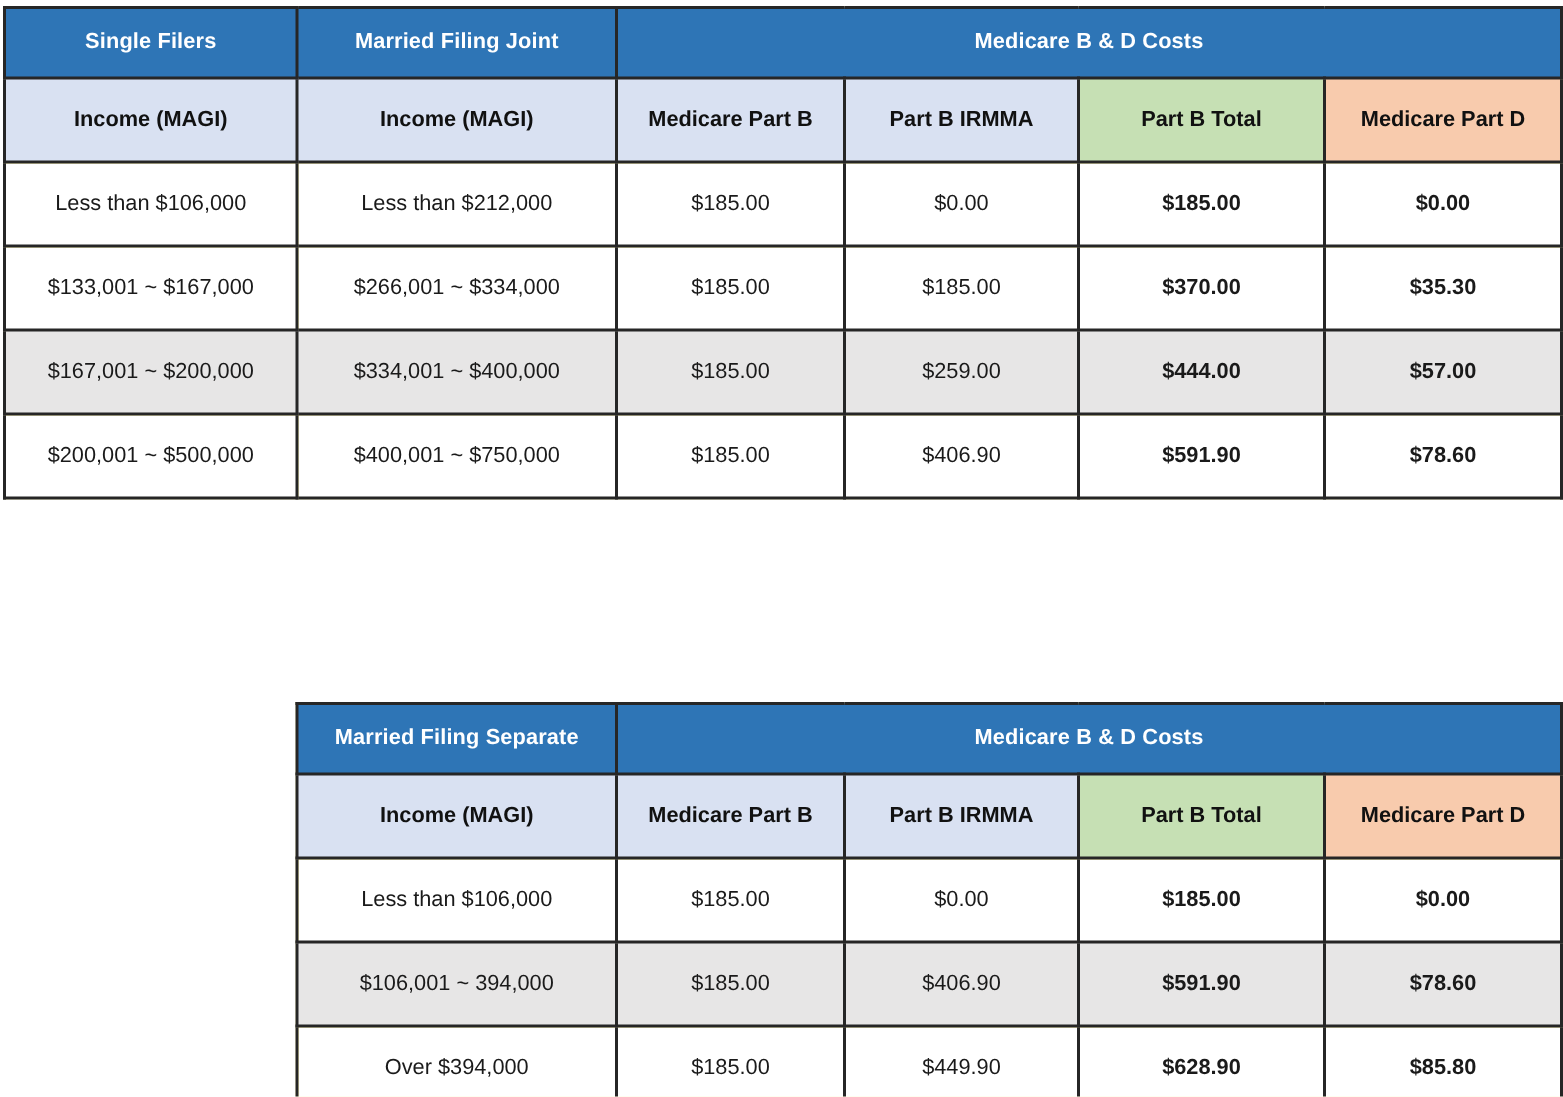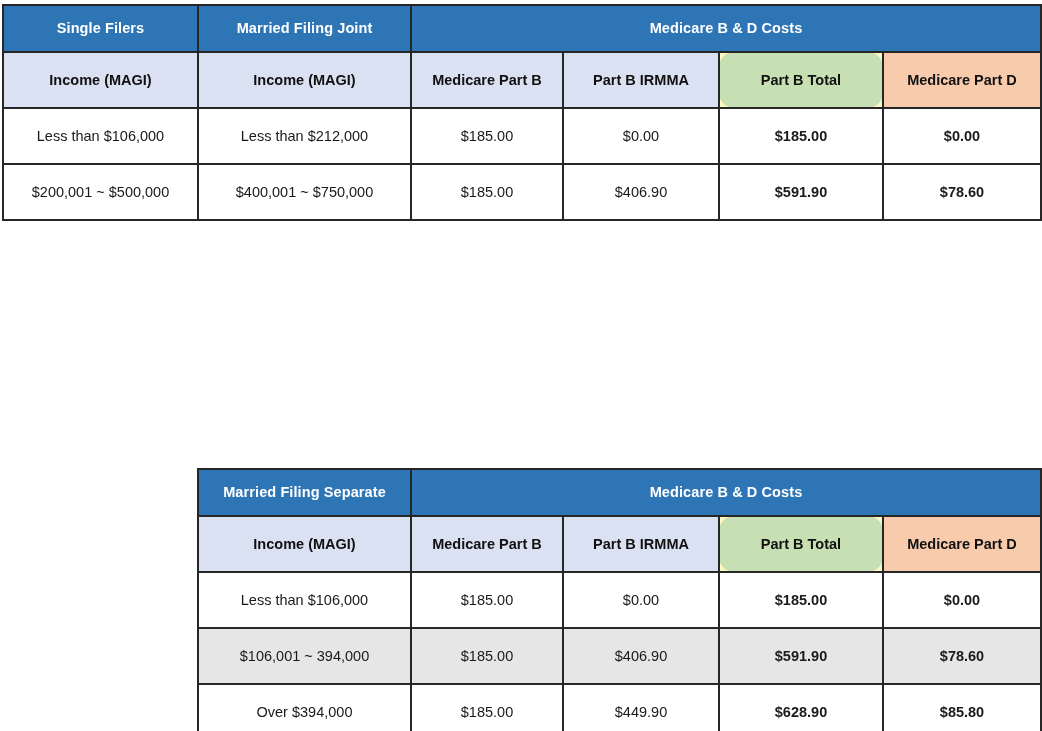--- a/index.html
+++ b/index.html
@@ -65,21 +65,21 @@
     letter-spacing: .1px;
   }
   tr.col-head th {
     background: #d9e1f2;
     color: #111111;
     font-weight: bold;
     font-size: 14.5px;
     height: 54px;
     margin-top: 48px;
   }
-  tr.col-head th.accent-green  { background: #c6e0b4; border-radius: 15px; }
+  tr.col-head th.accent-green  { background: #c6e0b4; }
   tr.col-head th.accent-orange { background: #f8cbad; text-align: center; }
 
   
   tbody tr td {
     height: 54px;
     background: #ffffff;
     font-size: 14.5px;
     color: #1a1a1a;
   }
   tbody tr.alt td {
@@ -121,20 +121,36 @@
     <tbody>
         <tr>
           <td>Less than $106,000</td>
           <td>Less than $212,000</td>
           <td>$185.00</td>
           <td>$0.00</td>
           <td class="bold">$185.00</td>
           <td class="bold">$0.00</td>
         </tr>
         <tr>
+          <td>$133,001 ~ $167,000</td>
+          <td>$266,001 ~ $334,000</td>
+          <td>$185.00</td>
+          <td>$185.00</td>
+          <td class="bold">$370.00</td>
+          <td class="bold">$35.30</td>
+        </tr>
+        <tr class="alt">
+          <td>$167,001 ~ $200,000</td>
+          <td>$334,001 ~ $400,000</td>
+          <td>$185.00</td>
+          <td>$259.00</td>
+          <td class="bold">$444.00</td>
+          <td class="bold">$57.00</td>
+        </tr>
+        <tr>
           <td>$200,001 ~ $500,000</td>
           <td>$400,001 ~ $750,000</td>
           <td>$185.00</td>
           <td>$406.90</td>
           <td class="bold">$591.90</td>
           <td class="bold">$78.60</td>
         </tr>
       </tbody>
   </table>
 

